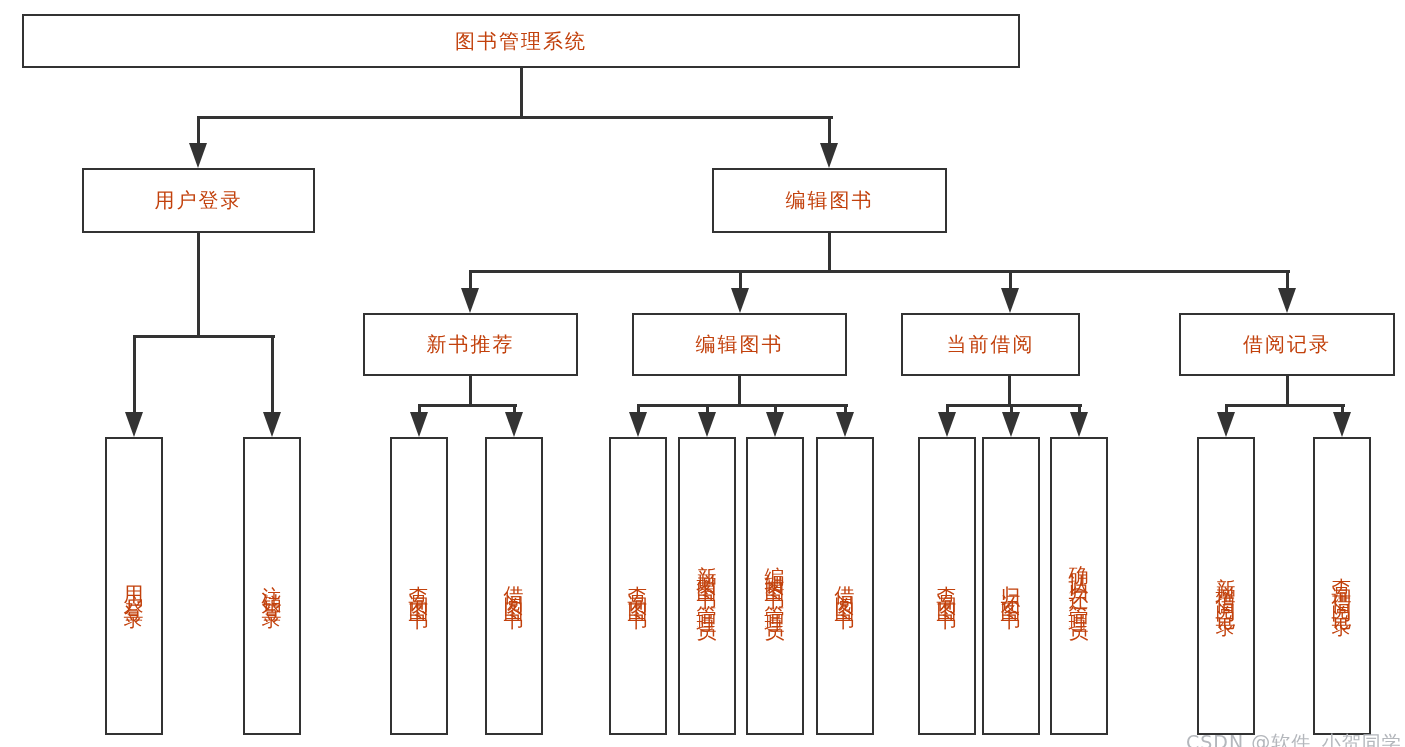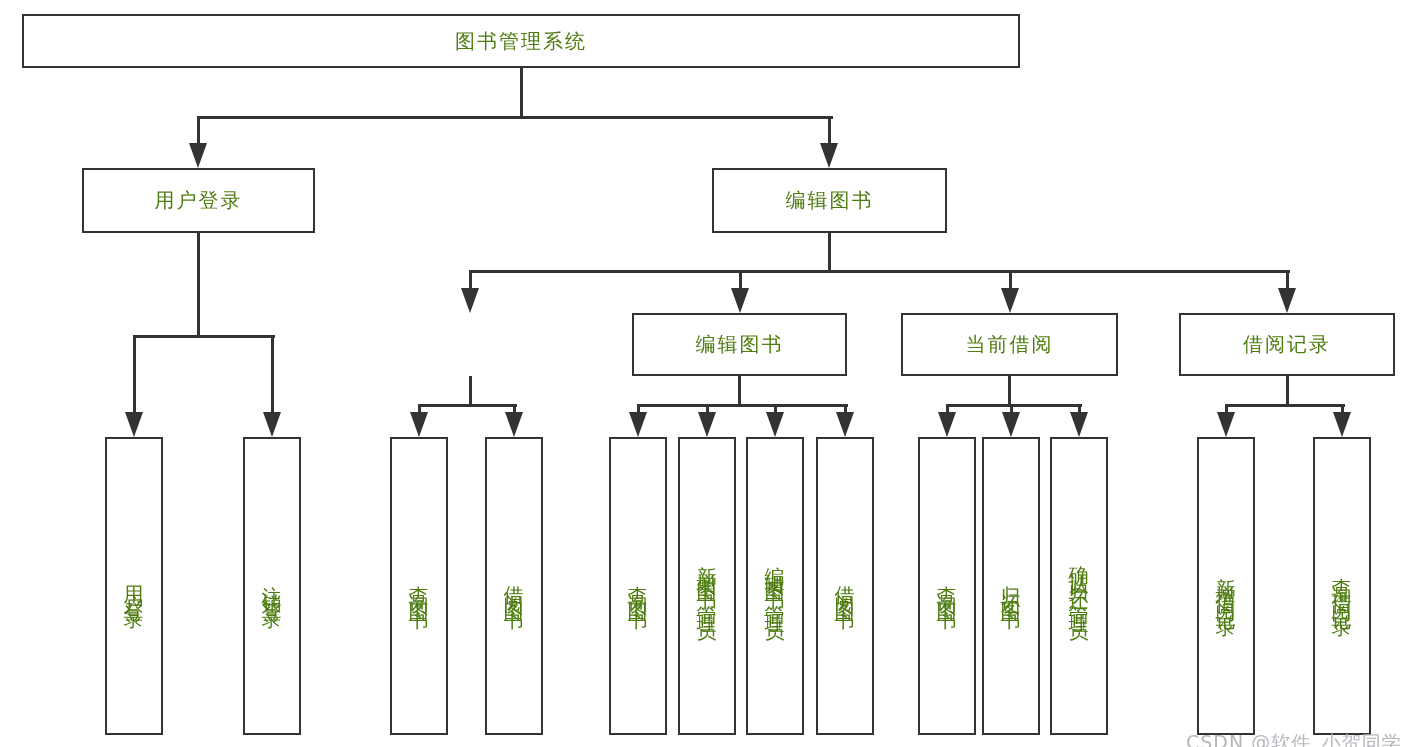--- a/index.html
+++ b/index.html
@@ -12,21 +12,21 @@
     font-family: "DejaVu Sans", "Liberation Sans", sans-serif;
   }
   .node {
     position: absolute;
     box-sizing: border-box;
     background: #ffffff;
     border: 2.5px solid #333333;
     display: flex;
     align-items: center;
     justify-content: center;
-    color: #4d7c0f;
+    color: #c2410c;
     font-size: 20px;
     letter-spacing: 2px;
     text-align: center;
   }
   .leaf span {
     writing-mode: vertical-lr;
     text-orientation: mixed;
     letter-spacing: 8px;
     line-height: 1;
     font-size: 20px;
@@ -116,24 +116,27 @@
     <span>图书管理系统</span>
   </div>
 
   <div class="node" style="left:82px;top:168px;width:233px;height:65px;">
     <span>用户登录</span>
   </div>
   <div class="node" style="left:712px;top:168px;width:235px;height:65px;">
     <span>编辑图书</span>
   </div>
 
+  <div class="node" style="left:363px;top:313px;width:215px;height:63px;">
+    <span>新书推荐</span>
+  </div>
   <div class="node" style="left:632px;top:313px;width:215px;height:63px;">
     <span>编辑图书</span>
   </div>
-  <div class="node" style="left:901px;top:313px;width:217px;height:63px;">
+  <div class="node" style="left:901px;top:313px;width:179px;height:63px;">
     <span>当前借阅</span>
   </div>
   <div class="node" style="left:1179px;top:313px;width:216px;height:63px;">
     <span>借阅记录</span>
   </div>
 
   <div class="node leaf" style="left:105px;top:437px;width:58px;height:298px;">
     <span>用户登录</span>
   </div>
   <div class="node leaf" style="left:243px;top:437px;width:58px;height:298px;">

